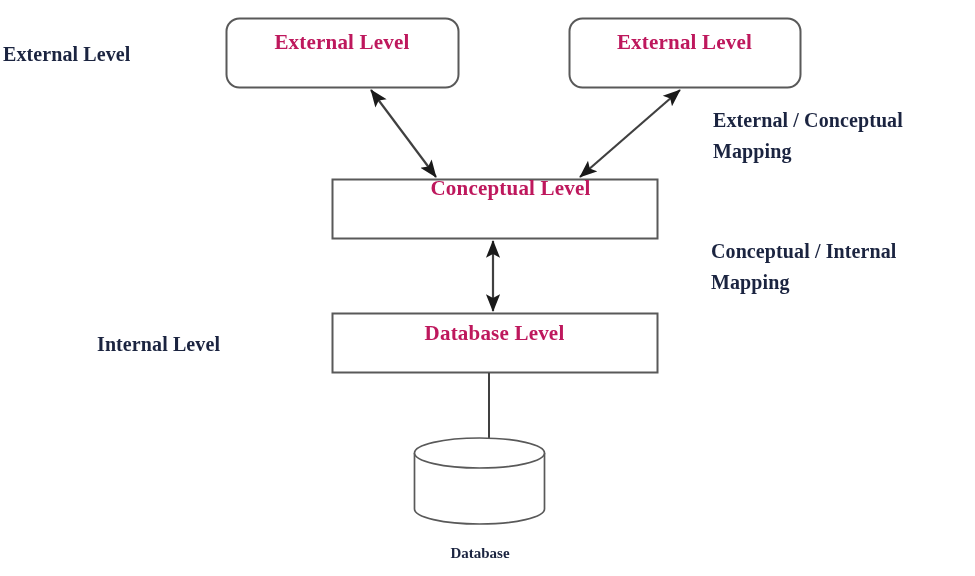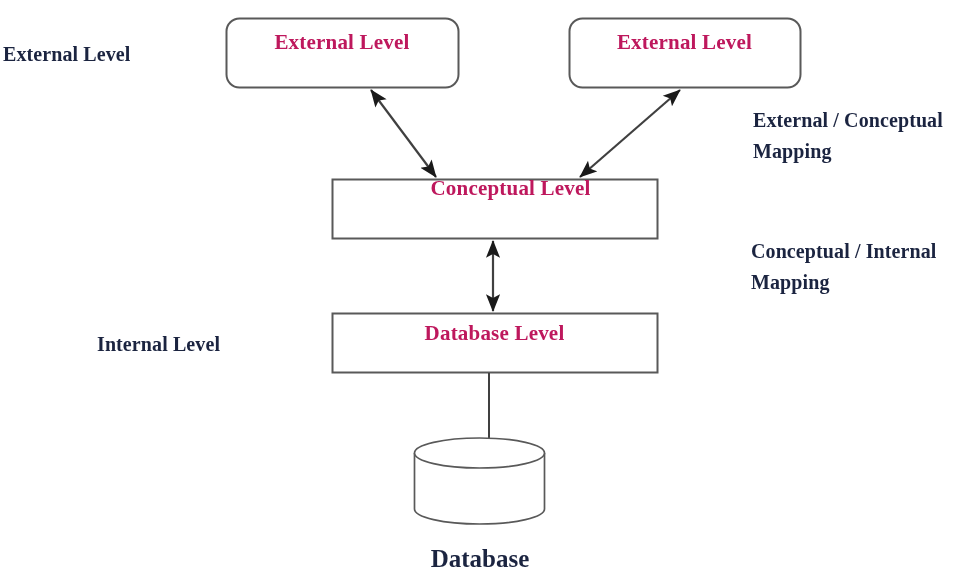--- a/index.html
+++ b/index.html
@@ -41,27 +41,26 @@
     line-height: 30px;
   }
   .map-label {
     position: absolute;
     color: #1b2440;
     font-weight: bold;
     font-size: 20px;
     letter-spacing: 0.1px;
     line-height: 31px;
     white-space: nowrap;
-    margin-left: 40px;
   }
   .db-label {
     position: absolute;
     color: #1b2440;
     font-weight: bold;
-    font-size: 25px;
+    font-size: 15px;
     white-space: nowrap;
   }
 </style>
 </head>
 <body>
 
 <div id="canvas">
 
   <svg class="svg-layer" viewBox="0 0 975 576" xmlns="http://www.w3.org/2000/svg">
     <defs>

